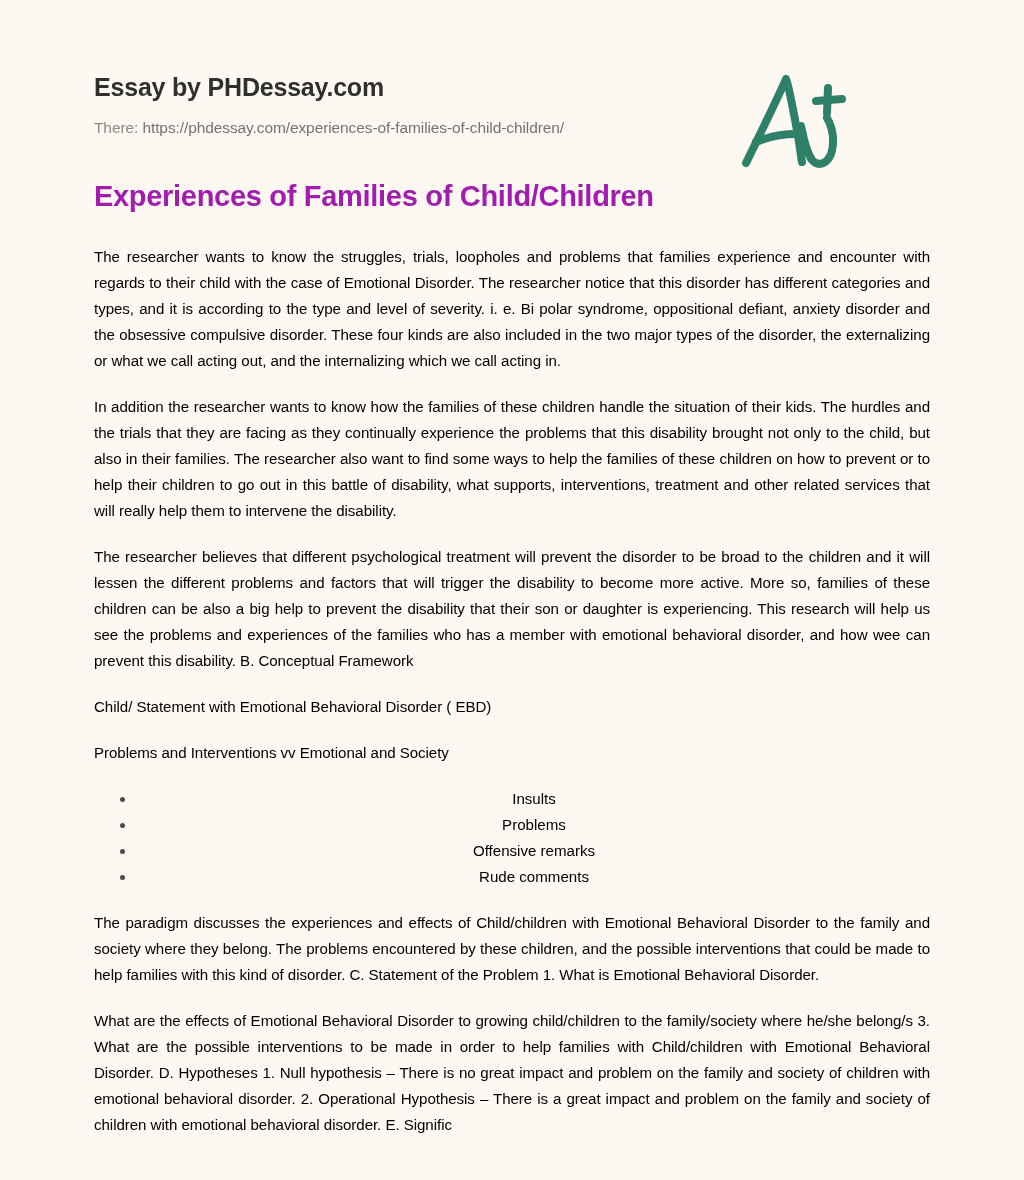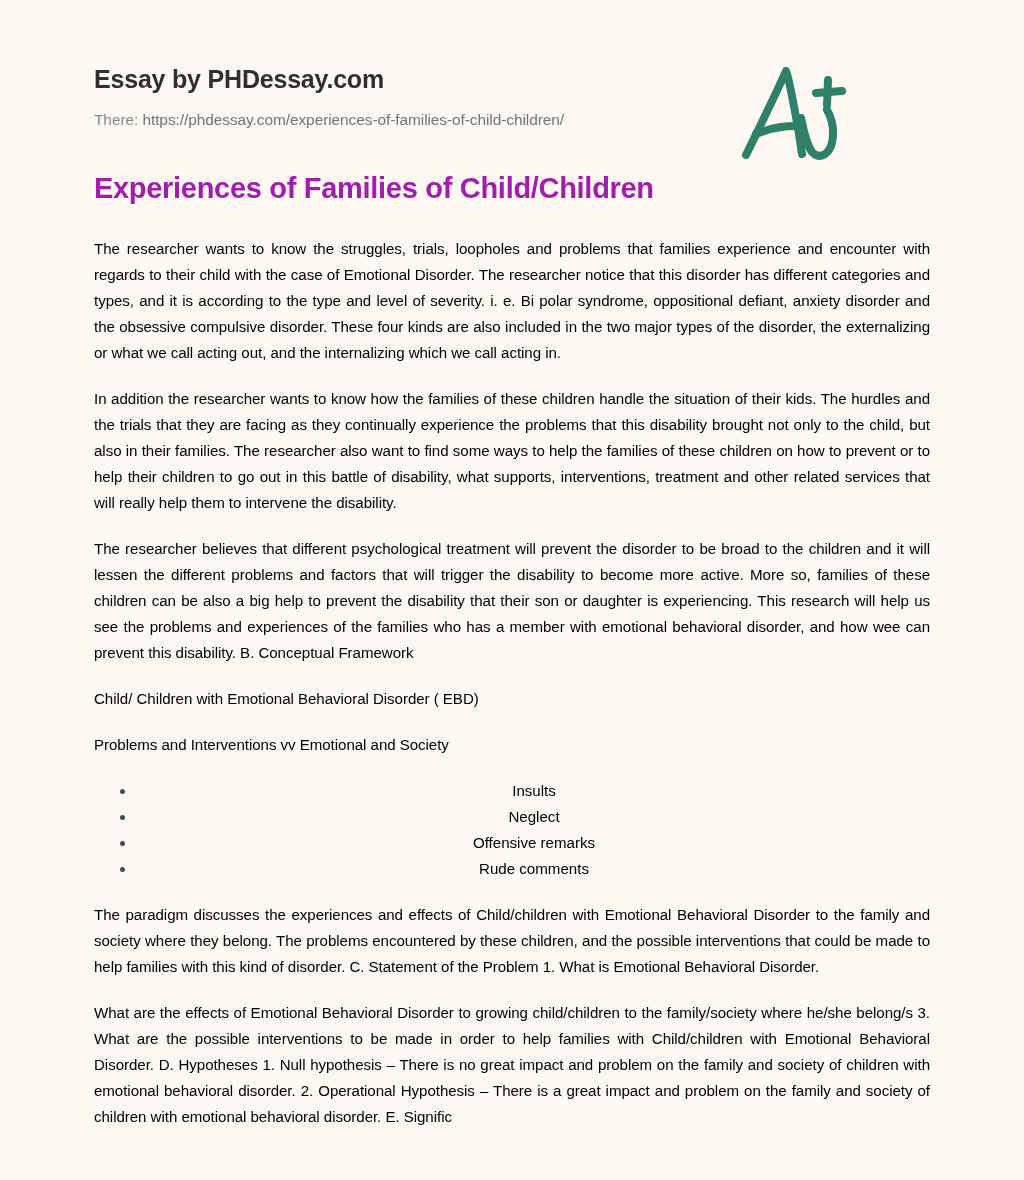--- a/index.html
+++ b/index.html
@@ -12,21 +12,21 @@
     background: #fdf9f2;
     font-family: "Liberation Sans", sans-serif;
     color: #3a3a3a;
     overflow: hidden;
   }
   .page {
     position: relative;
     width: 1024px;
     height: 1180px;
     box-sizing: border-box;
-    padding: 0 94px;
+    padding: 8px 94px;
   }
 
   
   .header {
     position: relative;
     padding-top: 66px;
     height: 112px;
     box-sizing: border-box;
   }
   .brand-line {
@@ -129,26 +129,26 @@
       </svg>
     </div>
   </div>
 
   <h1 class="doc-title">Experiences of Families of Child/Children</h1>
 
   <div class="article">
     <p>The researcher wants to know the struggles, trials, loopholes and problems that families experience and encounter with regards to their child with the case of Emotional Disorder. The researcher notice that this disorder has different categories and types, and it is according to the type and level of severity. i. e. Bi polar syndrome, oppositional defiant, anxiety disorder and the obsessive compulsive disorder. These four kinds are also included in the two major types of the disorder, the externalizing or what we call acting out, and the internalizing which we call acting in.</p>
     <p>In addition the researcher wants to know how the families of these children handle the situation of their kids. The hurdles and the trials that they are facing as they continually experience the problems that this disability brought not only to the child, but also in their families. The researcher also want to find some ways to help the families of these children on how to prevent or to help their children to go out in this battle of disability, what supports, interventions, treatment and other related services that will really help them to intervene the disability.</p>
     <p>The researcher believes that different psychological treatment will prevent the disorder to be broad to the children and it will lessen the different problems and factors that will trigger the disability to become more active. More so, families of these children can be also a big help to prevent the disability that their son or daughter is experiencing. This research will help us see the problems and experiences of the families who has a member with emotional behavioral disorder, and how wee can prevent this disability. B. Conceptual Framework</p>
-    <p class="plain">Child/ Children with Emotional Behavioral Disorder ( EBD)</p>
+    <p class="plain">Child/ Statement with Emotional Behavioral Disorder ( EBD)</p>
     <p class="plain">Problems and Interventions vv Emotional and Society</p>
 
     <ul class="bullets">
       <li>Insults</li>
-      <li>Neglect</li>
+      <li>Problems</li>
       <li>Offensive remarks</li>
       <li>Rude comments</li>
     </ul>
 
     <p>The paradigm discusses the experiences and effects of Child/children with Emotional Behavioral Disorder to the family and society where they belong. The problems encountered by these children, and the possible interventions that could be made to help families with this kind of disorder. C. Statement of the Problem 1. What is Emotional Behavioral Disorder.</p>
     <p>What are the effects of Emotional Behavioral Disorder to growing child/children to the family/society where he/she belong/s 3. What are the possible interventions to be made in order to help families with Child/children with Emotional Behavioral Disorder. D. Hypotheses 1. Null hypothesis – There is no great impact and problem on the family and society of children with emotional behavioral disorder. 2. Operational Hypothesis – There is a great impact and problem on the family and society of children with emotional behavioral disorder. E. Signific</p>
   </div>
 
 </div>
 

